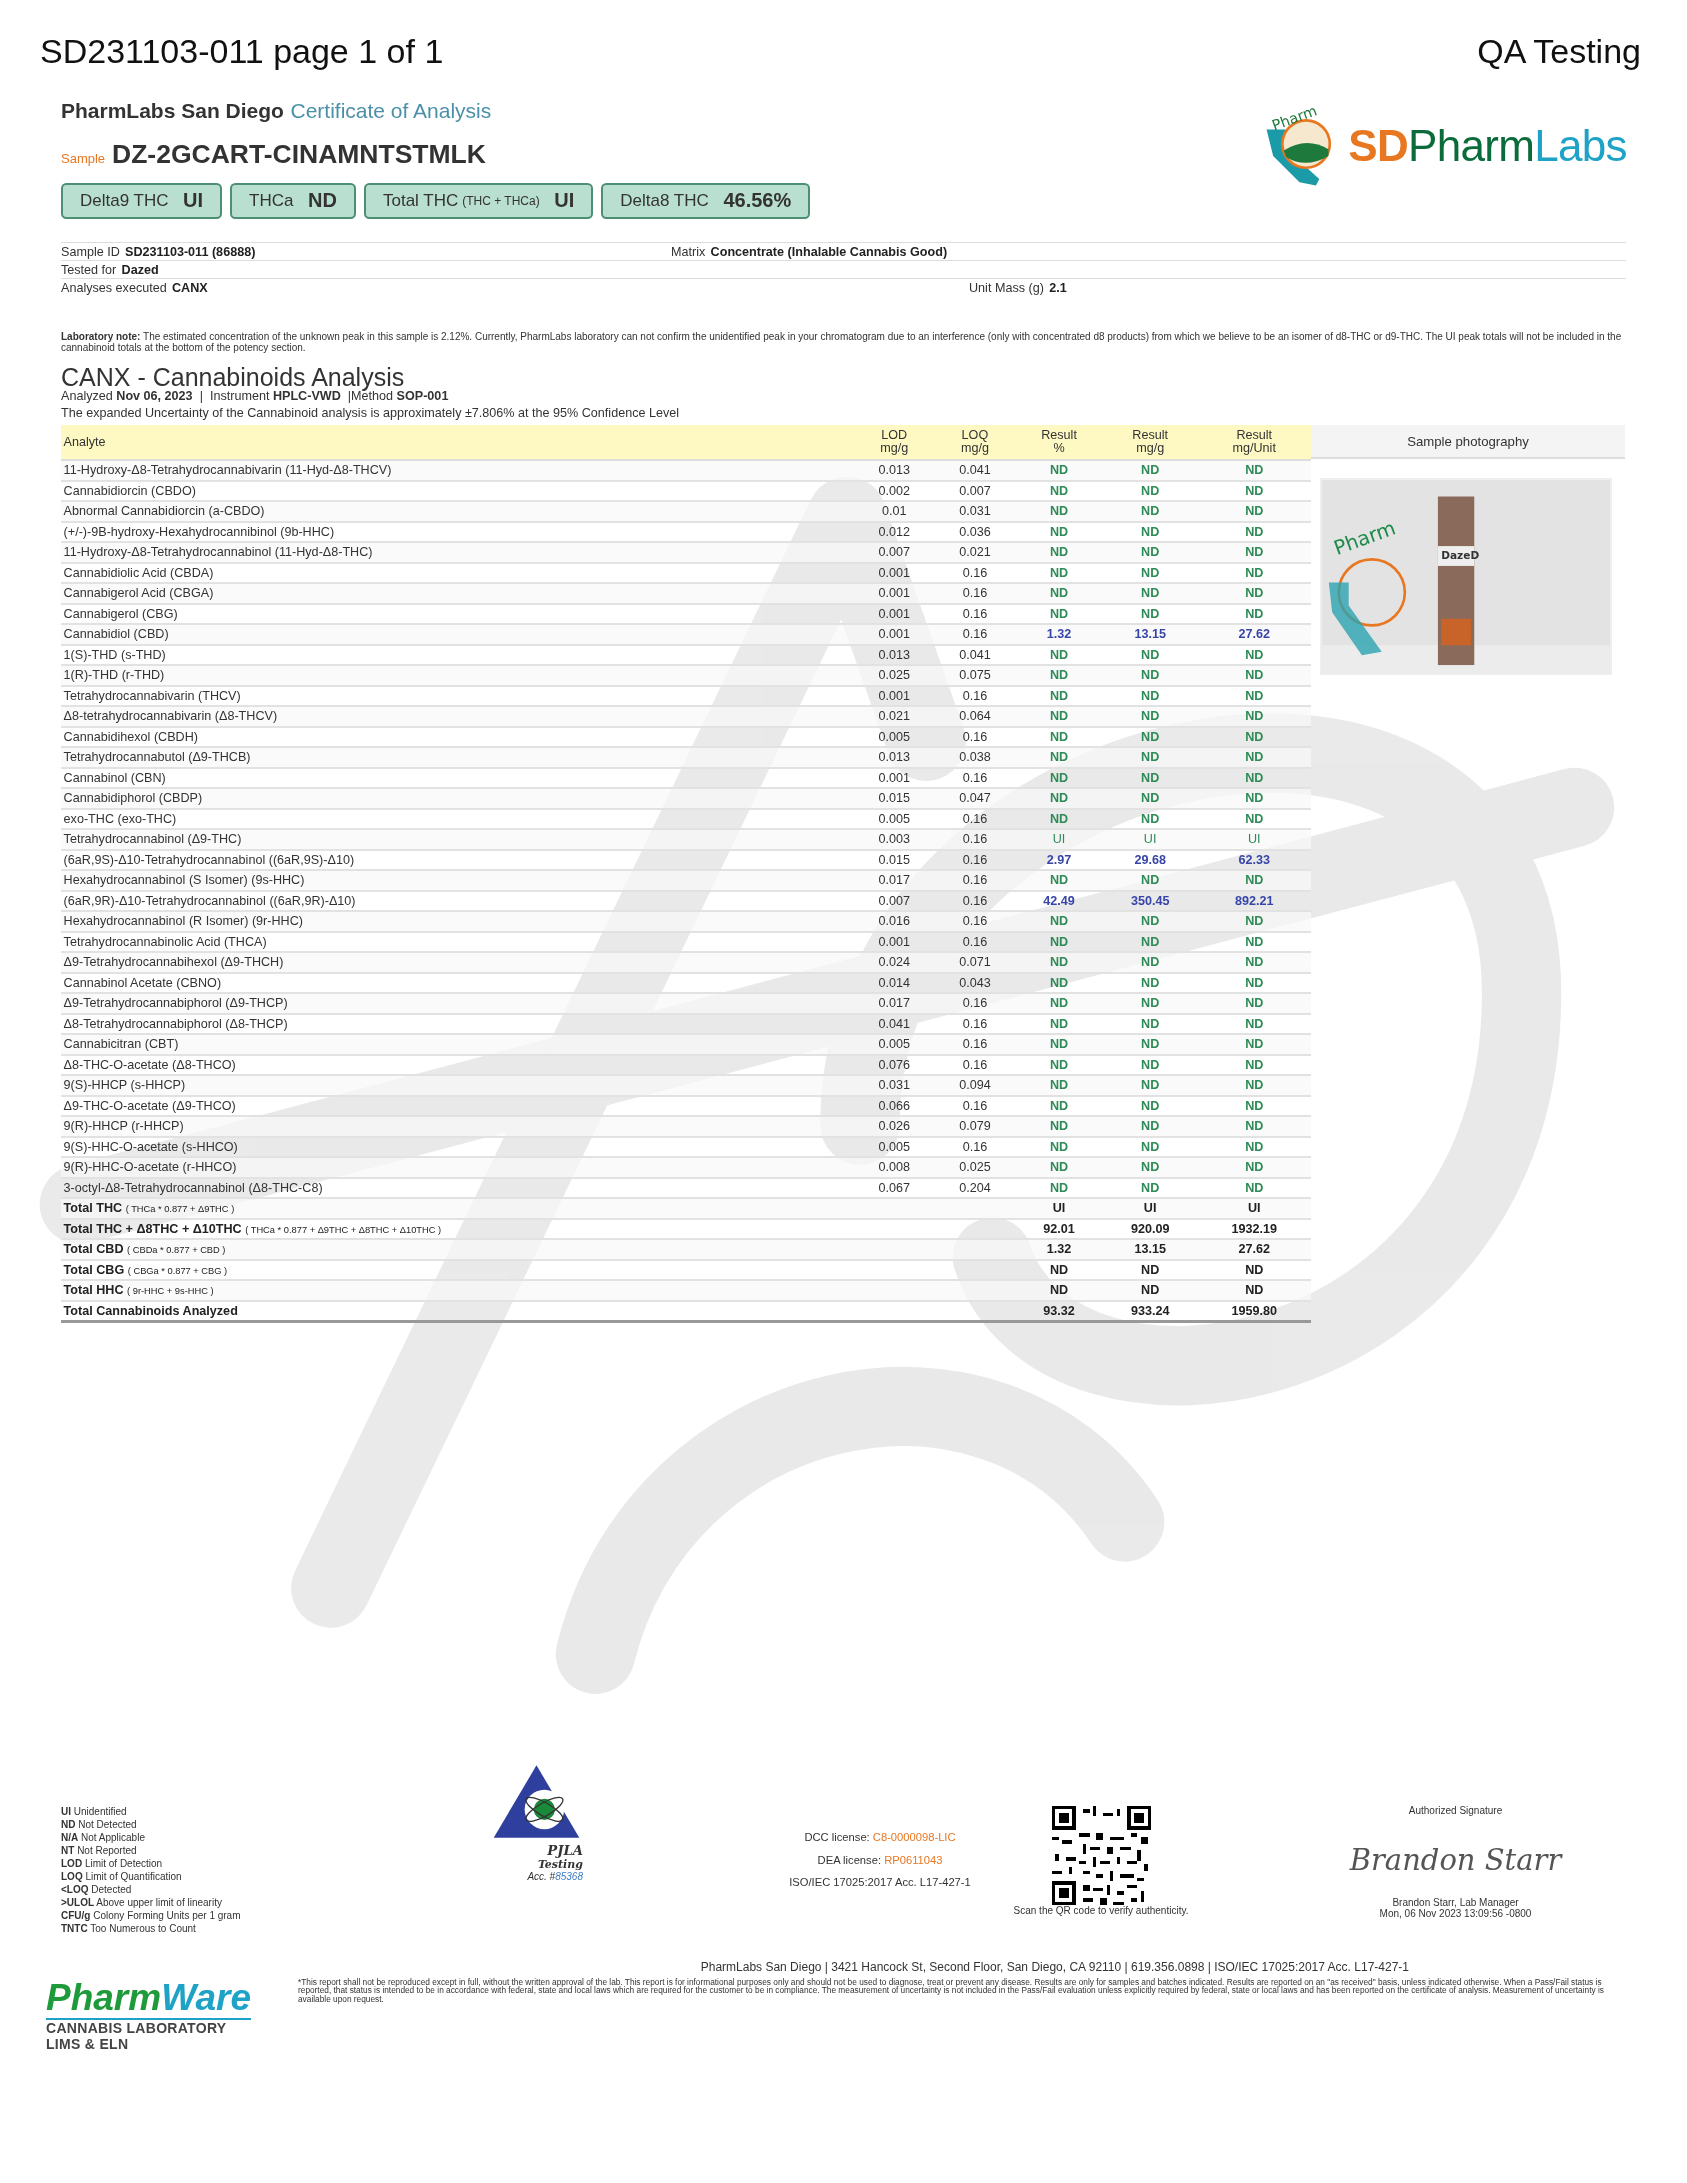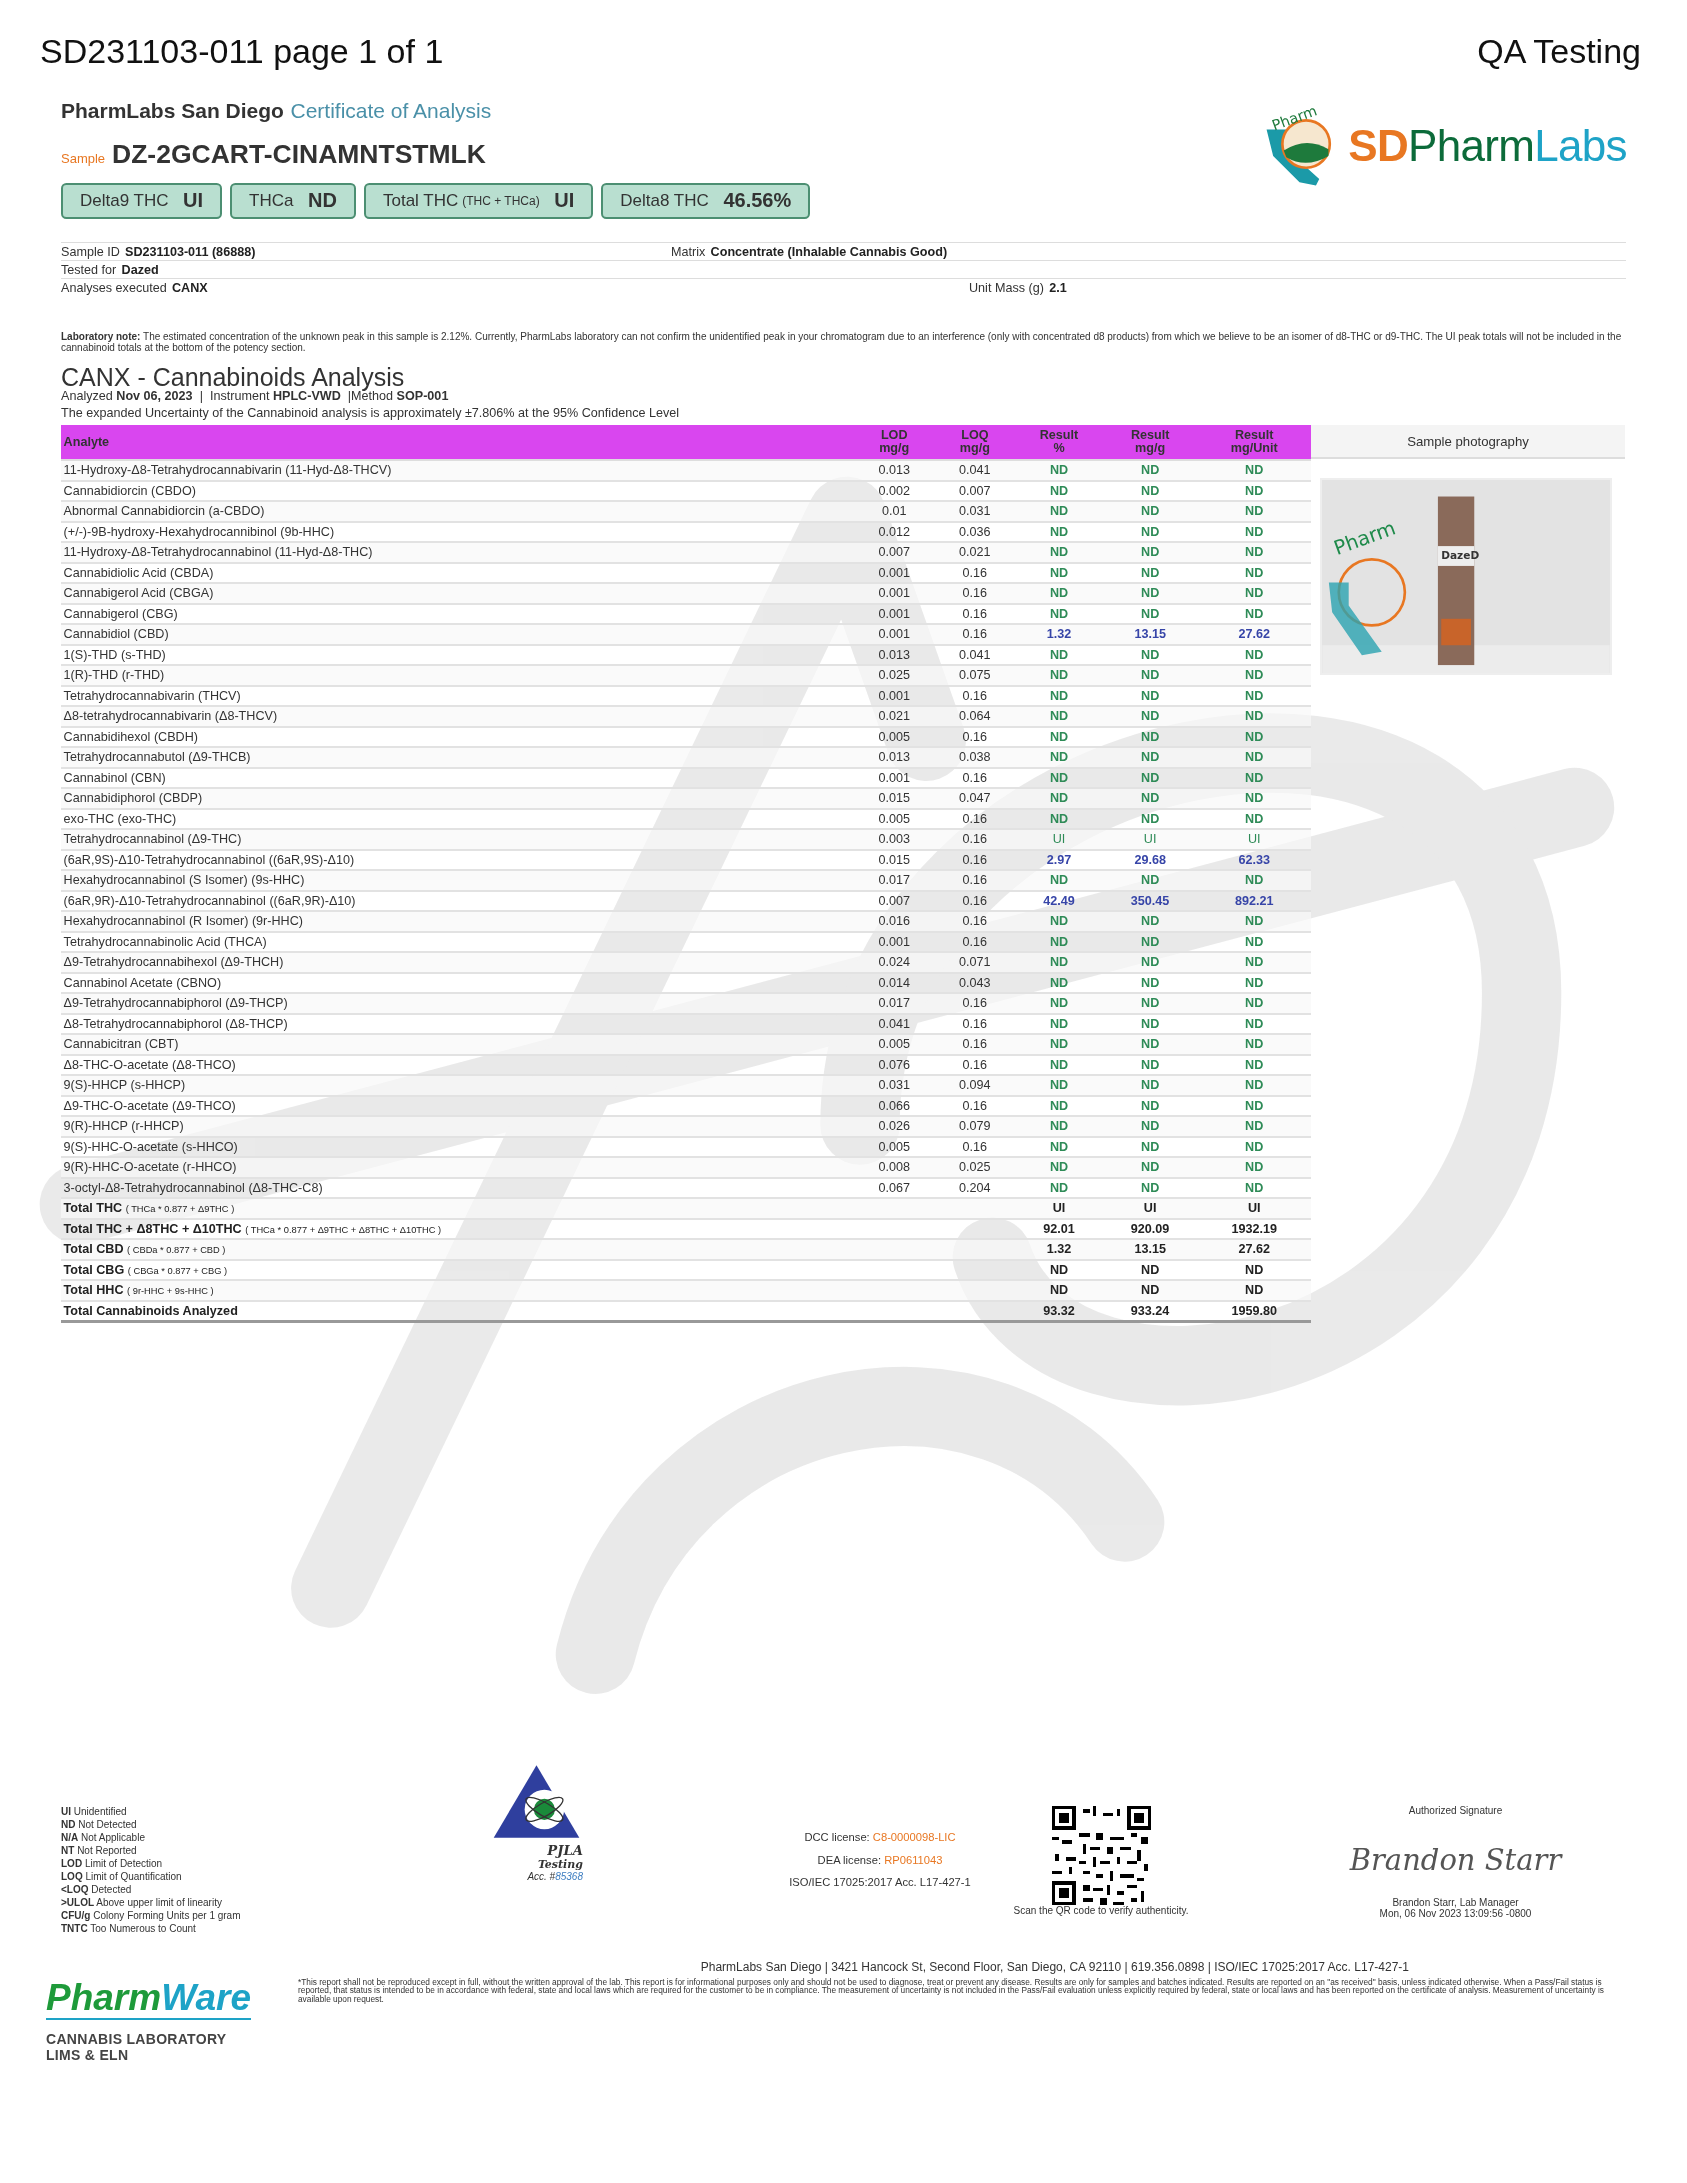--- a/index.html
+++ b/index.html
@@ -26,21 +26,21 @@
   .logo-text .lb { color:#1ea3c7; }
   .info { left:61px; top:242px; width:1565px; font-size:12.6px; }
   .info .row { height:17px; border-top:1.3px solid #ddd; display:flex; align-items:center; position:relative; }
   .info .row:last-child { border-bottom:none; }
   .info b { font-weight:bold; color:#222; margin-left:5.3px; }
   .note { left:61px; top:331px; width:1565px; font-size:10px; line-height:11.2px; color:#333; }
   .section-title { left:61px; top:363px; font-size:25px; color:#333; }
   .analyzed { left:61px; top:389px; font-size:12.6px; }
   .uncert { left:61px; top:406px; font-size:12.6px; }
   table.results { position:absolute; left:61px; top:425px; width:1250px; border-collapse:collapse; font-size:12.6px; z-index:1; }
-  table.results th { background:#d946ef; font-weight:bold; text-align:center; font-size:12.6px; line-height:12.6px; height:32px; border-bottom:2.6px solid #ddd; }
+  table.results th { background:#fef9c3; font-weight:normal; text-align:center; font-size:12.6px; line-height:12.6px; height:32px; border-bottom:2.6px solid #ddd; }
   table.results th.analyte { text-align:left; padding-left:2.6px; }
   table.results td { height:18.5px; border-bottom:2.6px solid #e2e2e2; text-align:center; padding:0; }
   table.results td.name { text-align:left; padding-left:2.6px; }
   table.results tr:nth-child(odd) td { background:rgba(248,248,248,0.7); }
   .nd { color:#2e8b57; font-weight:bold; }
   .ui-v { color:#2e8b57; }
   .num { color:#3745a8; font-weight:bold; }
   tr.total td { font-weight:bold; color:#222; }
   tr.total td .f { font-size:9.3px; font-weight:normal; }
   tr.total td.tv { font-weight:bold; color:#222; }
@@ -600,15 +600,15 @@
 </div>
 
 <div class="abs addr">PharmLabs San Diego | 3421 Hancock St, Second Floor, San Diego, CA 92110 | 619.356.0898 | ISO/IEC 17025:2017 Acc. L17-427-1</div>
 <div class="abs disc">*This report shall not be reproduced except in full, without the written approval of the lab. This report is for informational purposes only and should not be used to diagnose, treat or prevent any disease. Results are only for samples and batches indicated. Results are reported on an "as received" basis, unless indicated otherwise. When a Pass/Fail status is reported, that status is intended to be in accordance with federal, state and local laws which are required for the customer to be in compliance. The measurement of uncertainty is not included in the Pass/Fail evaluation unless explicitly required by federal, state or local laws and has been reported on the certificate of analysis. Measurement of uncertainty is available upon request.</div>
 
 <div class="abs pw">
   <div style="font-size:37px;font-style:italic;font-weight:bold;line-height:40px;">
     <span style="color:#1e9a3a">Pharm</span><span style="color:#1ea3c7">Ware</span>
   </div>
   <div style="height:2px;background:#1ea3c7;width:205px;"></div>
-  <div style="font-size:14px;font-weight:bold;color:#444;letter-spacing:0.3px;margin-top:11px;">CANNABIS LABORATORY LIMS &amp; ELN</div>
+  <div style="font-size:14px;font-weight:bold;color:#444;letter-spacing:0.3px;">CANNABIS LABORATORY LIMS &amp; ELN</div>
 </div>
 
 
 </body></html>

